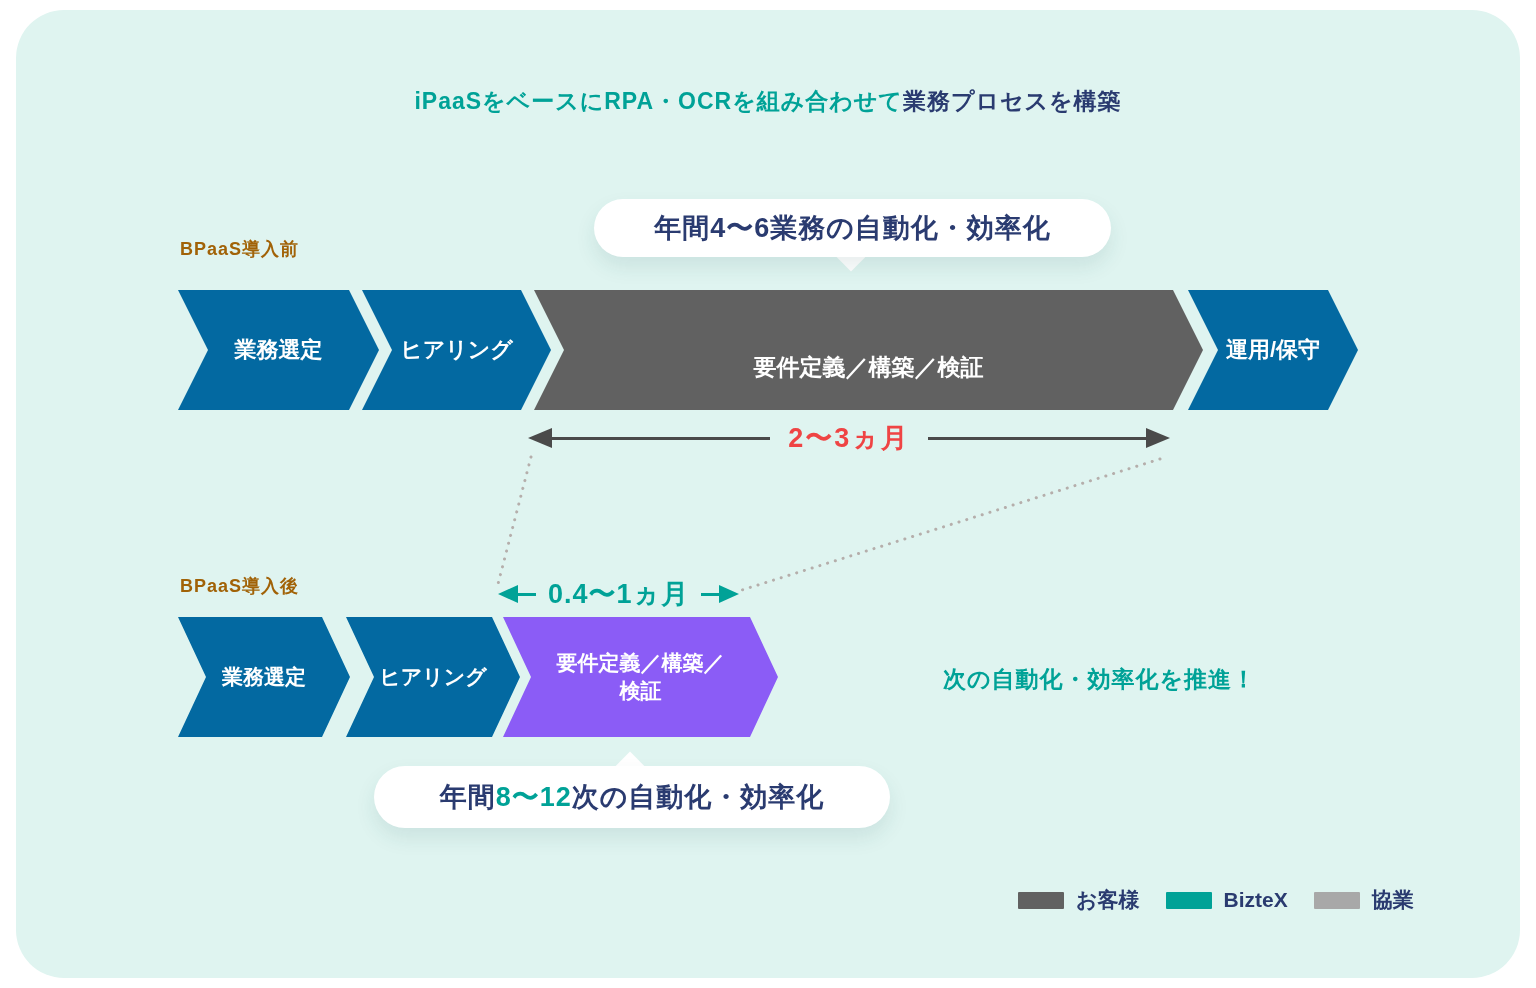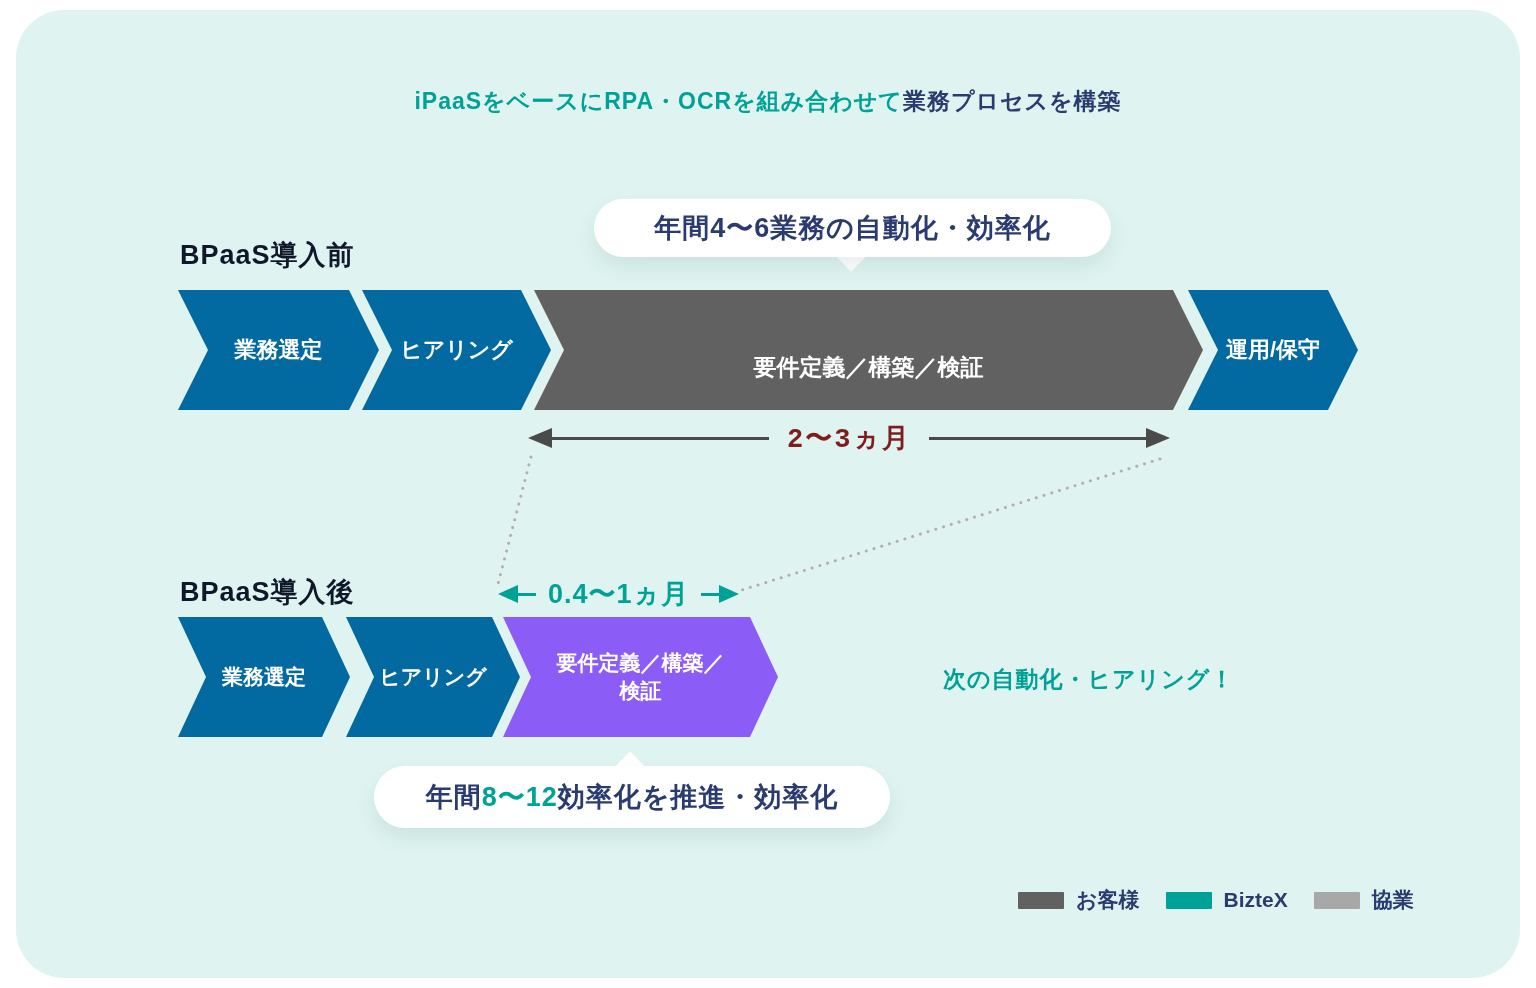--- a/index.html
+++ b/index.html
@@ -5,41 +5,41 @@
   * { margin:0; padding:0; box-sizing:border-box; }
   body { background:#ffffff; font-family:"Liberation Sans","DejaVu Sans",sans-serif; }
   .page { position:relative; width:1536px; height:988px; background:#ffffff; overflow:hidden; }
   .panel { position:absolute; left:16px; top:10px; width:1504px; height:968px; background:#dff4f0; border-radius:48px; }
   .layer { position:absolute; inset:0; }
 
   .title { position:absolute; left:0; top:86px; width:1536px; text-align:center; font-size:23px; font-weight:bold; letter-spacing:1px; }
   .teal-text { color:#00a297; }
   .navy-text { color:#2a3b70; }
 
-  .section-label { position:absolute; font-size:27px; font-weight:bold; color:#0f172a; letter-spacing:1px; }
+  .section-label { position:absolute; font-size:18px; font-weight:bold; color:#a16207; letter-spacing:1px; }
 
   .bubble { position:absolute; background:#ffffff; border-radius:31px; display:flex; align-items:center; justify-content:center;
             font-size:27px; font-weight:bold; color:#2a3b70; letter-spacing:1px;
             box-shadow:0 10px 20px rgba(30,90,90,0.10); z-index:4; }
   .bubble-tail { position:absolute; width:26px; height:26px; background:#ffffff; transform:rotate(45deg); z-index:3; }
 
   .chev { position:absolute; height:120px; display:flex; align-items:center; justify-content:center;
           color:#ffffff; font-weight:600; text-align:center; z-index:2;
           clip-path: polygon(0 0, calc(100% - var(--tip)) 0, 100% 50%, calc(100% - var(--tip)) 100%, 0 100%, var(--tip) 50%); }
   .chev { --tip:30px; }
   .chev-gray { background:#0369a1; }
   .chev-dark { background:#616161; }
   .chev-teal { background:#8b5cf6; }
   .chev-label { font-size:22px; white-space:pre-line; line-height:1.35; }
 
   .measure { position:absolute; display:flex; align-items:center; z-index:2; }
   .m-line { flex:1; height:3px; background:#4a4a4a; }
   .m-head-left  { width:0; height:0; border-top:10px solid transparent; border-bottom:10px solid transparent; border-right:24px solid #4a4a4a; }
   .m-head-right { width:0; height:0; border-top:10px solid transparent; border-bottom:10px solid transparent; border-left:24px solid #4a4a4a; }
-  .m-text { margin:0 18px; font-size:27px; font-weight:600; color:#7f1d1d; letter-spacing:2px; white-space:nowrap;font-family:Liberation Mono, monospace; }
+  .m-text { margin:0 18px; font-size:27px; font-weight:600; color:#ef4444; letter-spacing:2px; white-space:nowrap; }
 
   .t-measure { position:absolute; display:flex; align-items:center; z-index:2; }
   .t-head-left  { width:0; height:0; border-top:9px solid transparent; border-bottom:9px solid transparent; border-right:20px solid #00a297; }
   .t-head-right { width:0; height:0; border-top:9px solid transparent; border-bottom:9px solid transparent; border-left:20px solid #00a297; }
   .t-bar { width:18px; height:3px; background:#00a297; }
   .t-text { margin:0 12px; font-size:27px; font-weight:bold; color:#00a297; letter-spacing:1px; white-space:nowrap; }
 
   .note { position:absolute; font-size:23px; font-weight:600; color:#00a297; letter-spacing:1px; }
 
   .dots-overlay { position:absolute; inset:0; z-index:1; pointer-events:none; }
@@ -109,27 +109,27 @@
       <span class="chev-label" style="font-size:21px;">業務選定</span>
     </div>
     <div class="chev chev-gray" style="left:346px; top:617px; width:174px; --tip:28px;">
       <span class="chev-label" style="font-size:21px;">ヒアリング</span>
     </div>
     <div class="chev chev-teal" style="left:503px; top:617px; width:275px; --tip:28px;">
       <span class="chev-label" style="font-size:21px;">要件定義／構築／
 検証</span>
     </div>
 
-    <div class="note" style="left:943px; top:664px;">次の自動化・ヒアリング！</div>
+    <div class="note" style="left:943px; top:664px;">次の自動化・効率化を推進！</div>
 
     <div class="bubble-tail" style="left:617px; top:757px;"></div>
     <div class="bubble" style="left:374px; top:766px; width:516px; height:62px;">
         <span>年間</span>
         <span class="teal-text">8〜12</span>
-        <span>効率化を推進・効率化</span>
+        <span>次の自動化・効率化</span>
       </div>
 
     <div class="legend">
       <div class="legend-item">
         <div class="legend-swatch sw-dark"></div>
         <span class="legend-label">お客様</span>
       </div>
       <div class="legend-item">
         <div class="legend-swatch sw-teal"></div>
         <span class="legend-label">BizteX</span>

